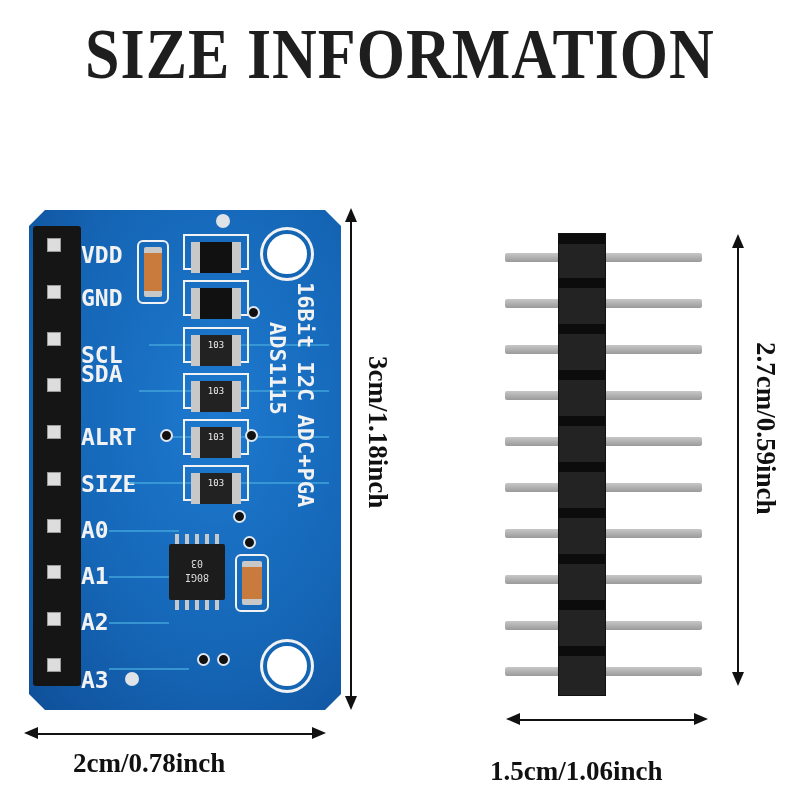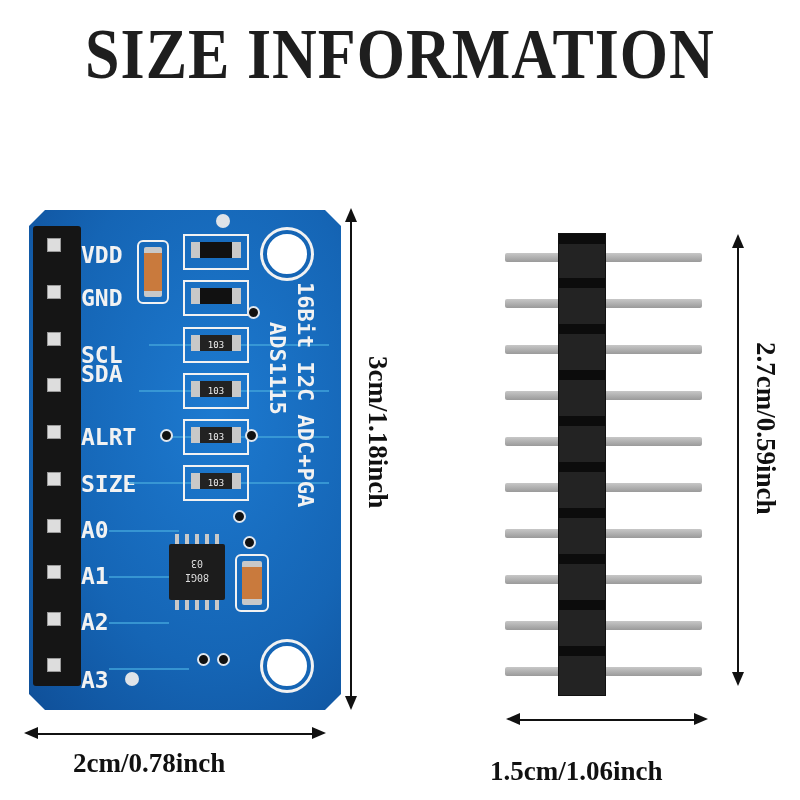--- a/index.html
+++ b/index.html
@@ -6,21 +6,21 @@
   body{width:800px;height:800px;position:relative;overflow:hidden;font-family:"Liberation Serif","DejaVu Serif",serif;}
   .title{position:absolute;left:0;top:14px;width:800px;text-align:center;font-size:62px;font-weight:bold;color:#1e1e1e;letter-spacing:1px;transform:scaleY(1.15);transform-origin:top;}
   .board{position:absolute;left:18px;top:210px;width:312px;height:500px;background:#1766b8;border-radius:10px;
     clip-path:polygon(0 16px,16px 0,296px 0,312px 16px,312px 484px,296px 500px,16px 500px,0 484px);
     background:radial-gradient(ellipse at 60% 40%,#1d7ad0 0%,#1565b5 60%,#0f4f98 100%);margin-left:11px;}
   .header-strip{position:absolute;left:4px;top:16px;width:48px;height:460px;background:#151515;border-radius:3px;}
   .pin{position:absolute;left:18px;width:14px;height:14px;background:#ddd;border:1px solid #999;box-sizing:border-box;}
   .pin-label{position:absolute;left:52px;color:#f2f2f2;font-family:"DejaVu Sans Mono",monospace;font-size:23px;font-weight:bold;line-height:24px;}
   .trace{position:absolute;height:2px;background:#3fa0d8;opacity:.8;}
   .res-box{position:absolute;left:154px;width:66px;height:36px;border:2px solid #f2f2f2;box-sizing:border-box;}
-  .res{position:absolute;left:6px;top:6px;width:50px;height:16px;background:#222;border-left:9px solid #c8c8c8;border-right:9px solid #c8c8c8;box-sizing:border-box;color:#eee;font-family:"DejaVu Sans Mono",monospace;font-size:9px;text-align:center;line-height:20px;}
+  .res{position:absolute;left:6px;top:6px;width:50px;height:31px;background:#222;border-left:9px solid #c8c8c8;border-right:9px solid #c8c8c8;box-sizing:border-box;color:#eee;font-family:"DejaVu Sans Mono",monospace;font-size:9px;text-align:center;line-height:20px;}
   .res.dark{background:#111;}
   .cap-box{position:absolute;border:2px solid #f2f2f2;border-radius:6px;box-sizing:border-box;}
   .cap{position:absolute;left:5px;top:5px;right:5px;bottom:5px;background:#c97a3d;border-top:6px solid #c8c8c8;border-bottom:6px solid #c8c8c8;border-radius:2px;}
   .hole{position:absolute;width:40px;height:40px;border-radius:50%;background:#fff;border:4px solid #1565b5;box-shadow:0 0 0 3px #f2f2f2;}
   .via{position:absolute;width:9px;height:9px;border-radius:50%;background:#111;border:2px solid #dfe6ee;}
   .silk-dot{position:absolute;width:14px;height:14px;border-radius:50%;background:#dfe3e8;}
   .chip{position:absolute;left:140px;top:334px;width:56px;height:56px;background:#1c1c1c;border-radius:2px;color:#ddd;font-family:"DejaVu Sans Mono",monospace;font-size:10px;text-align:center;line-height:14px;padding-top:12px;box-sizing:border-box;}
   .chip-text{display:block;transform:rotate(180deg);}
   .chip-leg{position:absolute;width:4px;height:10px;background:#c8c8c8;}
   .vtext{position:absolute;color:#f2f2f2;font-family:"DejaVu Sans Mono",monospace;font-size:22px;font-weight:bold;writing-mode:vertical-rl;white-space:nowrap;}

